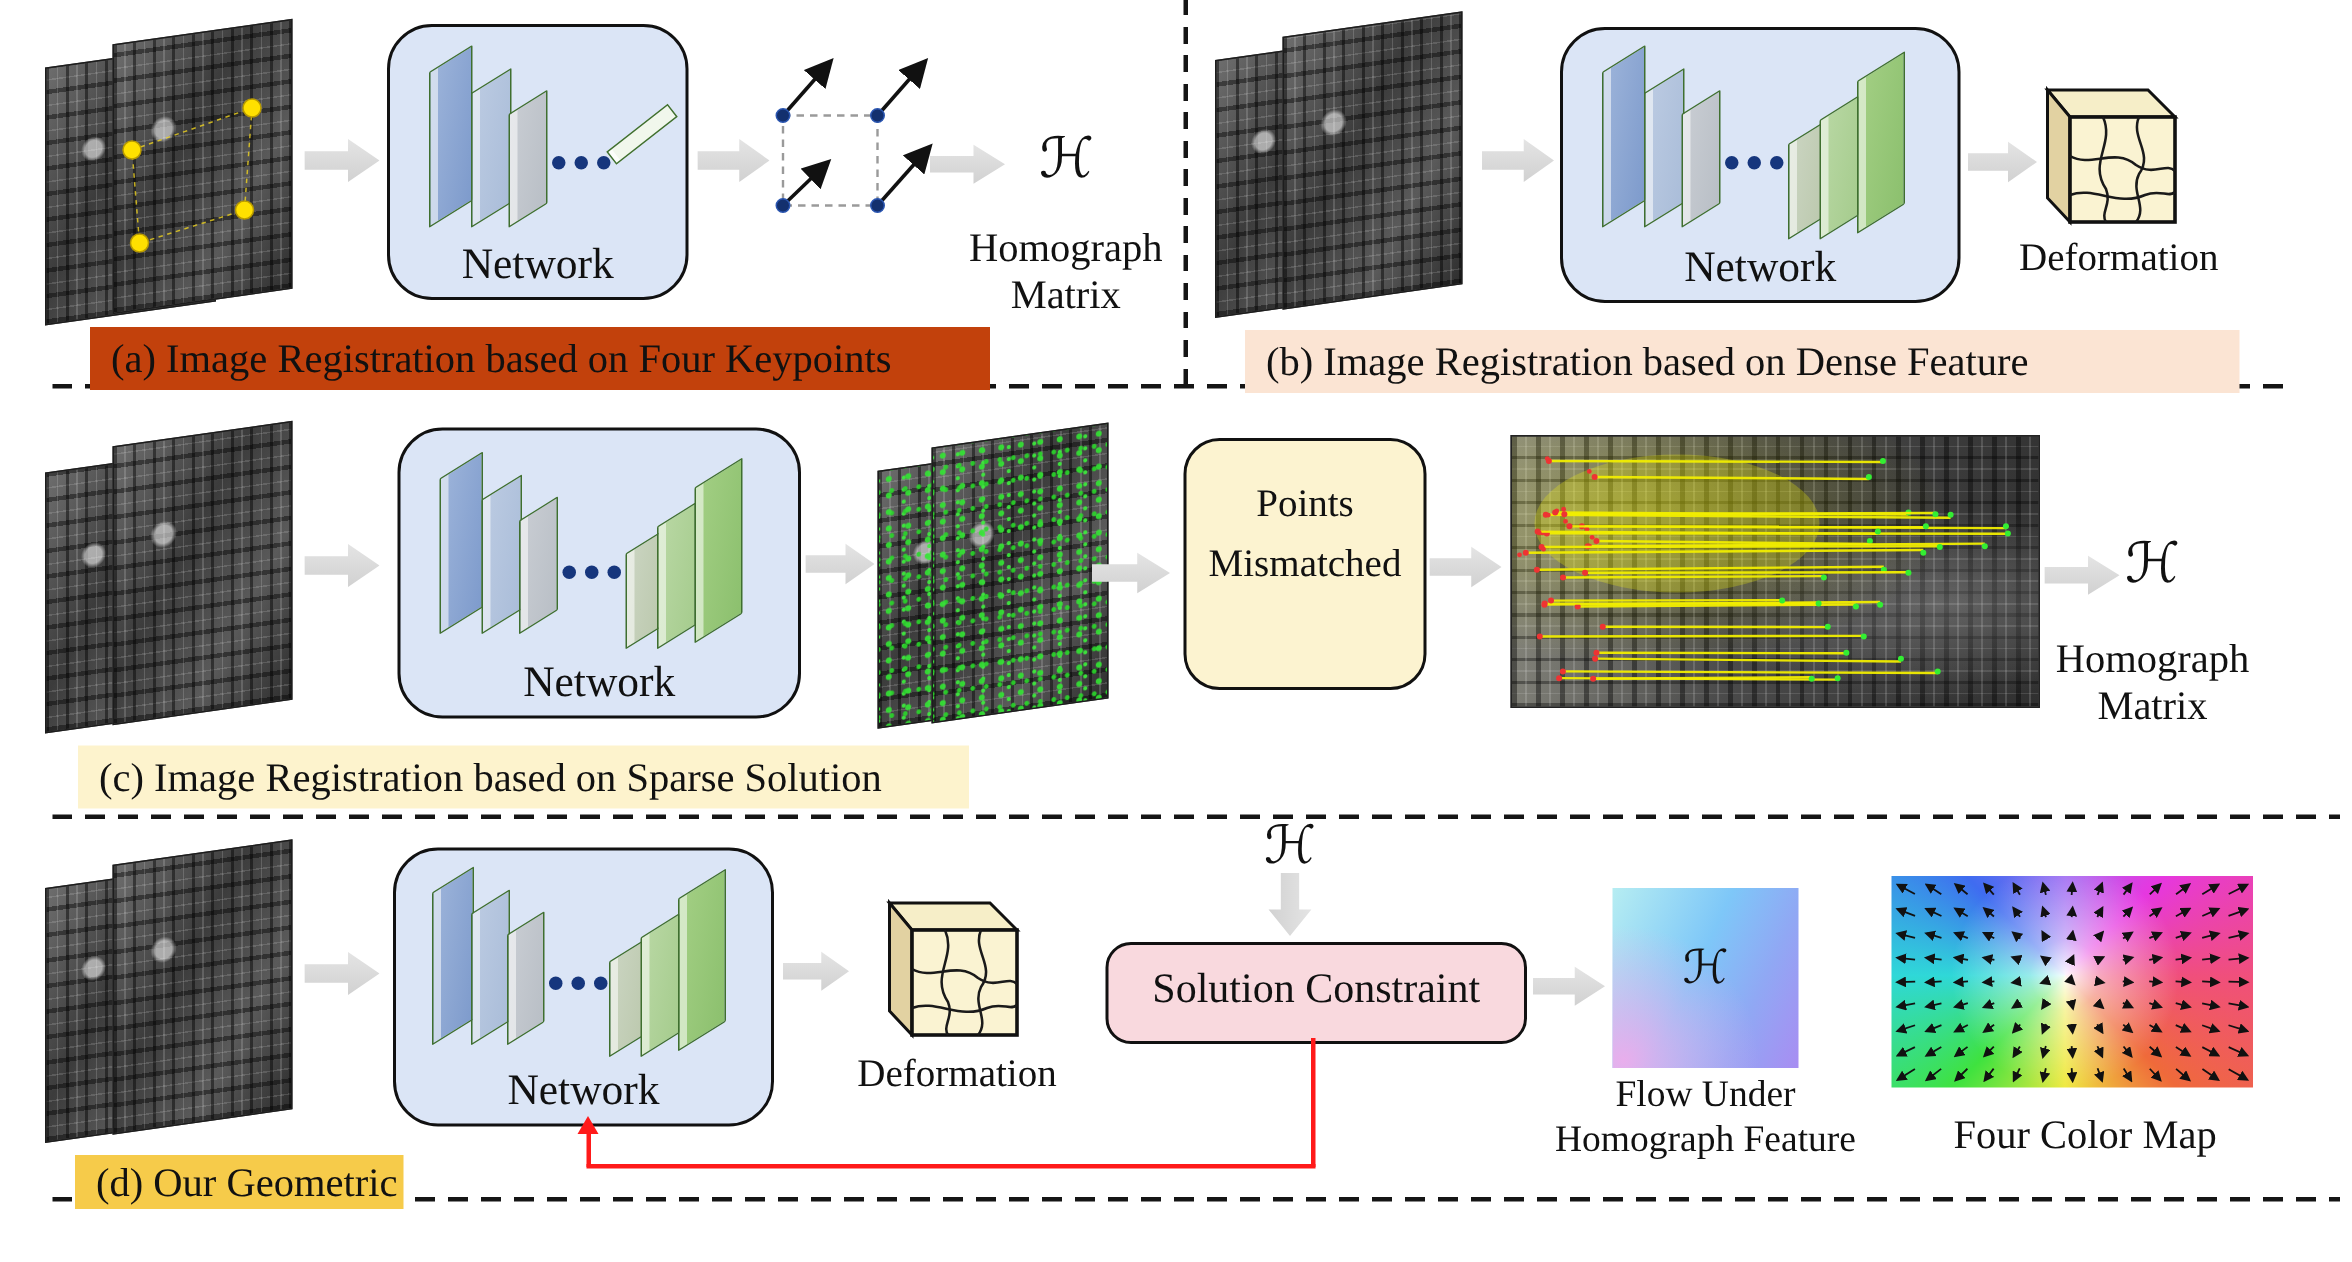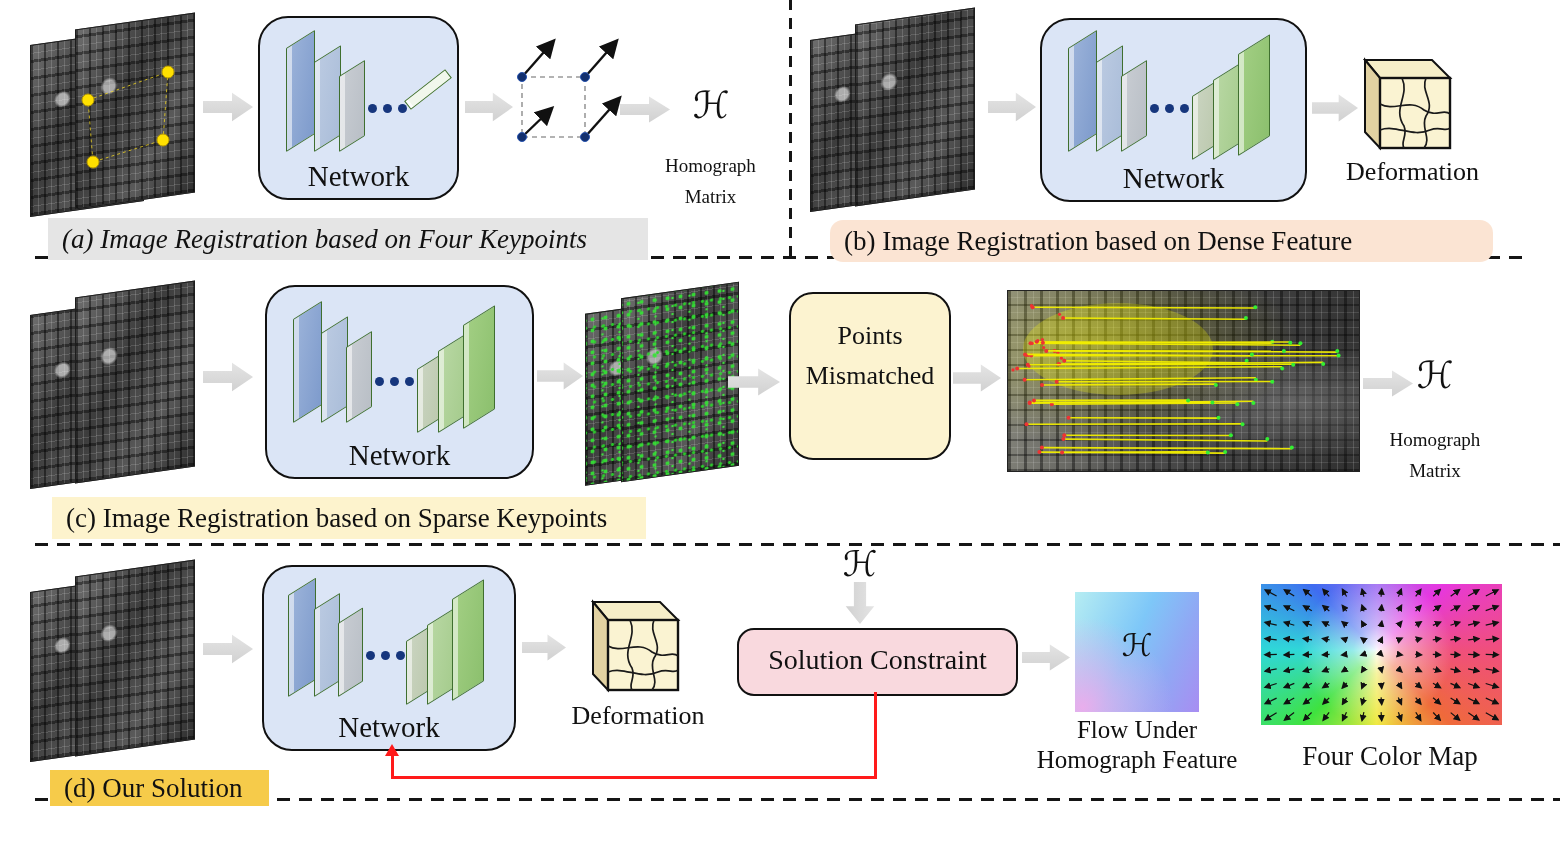--- a/index.html
+++ b/index.html
@@ -34,21 +34,21 @@
         box-shadow:inset 5px 0 0 rgba(255,255,255,.55);border-radius:1px;}
   .ndots{position:absolute;display:flex;gap:6px;}
   .ndots i{width:9px;height:9px;border-radius:50%;background:#16367d;display:block;}
   .thinslab{position:absolute;transform:rotate(-38deg);border:1.5px solid #3f6f2f;background:#f1f7ec;
         box-shadow:inset 3px 0 0 rgba(255,255,255,.8);}
   
   .cap{position:absolute;font-size:27px;line-height:42px;height:42px;padding-left:14px;white-space:nowrap;}
   
   .procbox{position:absolute;border:2.5px solid #111;text-align:center;}
   .hsym{position:absolute;font-style:italic;font-family:"DejaVu Serif","DejaVu Sans",serif;text-align:center;}
-  .lbl2{position:absolute;text-align:center;font-size:19px;line-height:31px;}
+  .lbl2{position:absolute;text-align:center;font-size:27px;line-height:31px;}
   .redline{position:absolute;background:#ff1a1a;}
   .redhead{position:absolute;width:0;height:0;border-left:7px solid transparent;border-right:7px solid transparent;border-bottom:12px solid #ff1a1a;}
   .flowimg{position:absolute;background-image:
       radial-gradient(circle at 6% 96%,rgba(243,170,235,.9),rgba(243,170,235,0) 55%),
       linear-gradient(115deg,#b6edf2 0%,#7ec7f8 45%,#90a8f4 72%,#a88df2 100%);}
   .colormap{position:absolute;background:
       radial-gradient(circle at 48% 47%,rgba(255,255,255,.95) 0,rgba(255,255,255,.5) 16%,rgba(255,255,255,0) 52%),
       conic-gradient(from 0deg at 48% 47%,#a06df2 0deg,#e637e0 45deg,#f04f7c 90deg,#ef6a3a 135deg,#efe93f 180deg,#3fe23f 225deg,#2fd8d8 270deg,#3f6cf0 315deg,#a06df2 360deg);}
   svg{position:absolute;overflow:visible;}
   .matchimg{position:absolute;border:1px solid #222;background-color:#555;
@@ -110,21 +110,21 @@
       <circle cx="80" cy="42" r="4.5" fill="#13306e" stroke="#2a55b0"></circle>
       <circle cx="17" cy="102" r="4.5" fill="#13306e" stroke="#2a55b0"></circle>
       <circle cx="80" cy="102" r="4.5" fill="#13306e" stroke="#2a55b0"></circle>
     </svg>
     <div class="barrow" style="left:620px;top:94px;width:50px;height:31px;"></div>
     <div class="hsym" style="left:676px;top:84px;width:70px;font-size:37px;">ℋ</div>
     <div class="lbl2" style="left:633px;top:150px;width:155px;">
       <div>Homograph</div>
       <div>Matrix</div>
     </div>
-    <div class="cap" style="left:48px;top:218px;width:586px;background:#e5e5e5;font-style:italic;">(a) Image Registration based on Four Keypoints</div>
+    <div class="cap" style="left:60px;top:218px;width:586px;background:#c2410c;">(a) Image Registration based on Four Keypoints</div>
   </div>
 
   <div class="abs" style="left:789px;top:0;width:779px;height:256px;">
     <div class="abs" style="left:21px;top:10px;width:185px;height:210px;">
       <div class="sat" style="left:0;top:22px;width:112px;height:170px;"></div>
       <div class="sat" style="left:45px;top:6px;width:118px;height:180px;"></div>
     </div>
     <div class="barrow" style="left:199px;top:90px;width:48px;height:34px;"></div>
     <div class="netbox" style="left:251px;top:18px;width:263px;height:180px;">
       <div class="slab" style="left:26px;top:28px;width:27px;height:102px;background:linear-gradient(100deg,#9db4da,#7e9bcc);"></div>
@@ -146,21 +146,21 @@
       <polygon points="5,4 20,22 20,92 5,76" fill="#e2d2a2" stroke="#111" stroke-width="2"></polygon>
       <rect x="20" y="22" width="70" height="70" fill="#faf3d2" stroke="#111" stroke-width="2.4"></rect>
       <g fill="none" stroke="#1a1a1a" stroke-width="1.7">
         <path d="M42 22 C50 40,32 52,44 70 C48 80,40 86,44 92"></path>
         <path d="M66 22 C60 36,76 46,66 60 C60 72,72 82,64 92"></path>
         <path d="M20 48 C34 56,50 42,64 54 C76 62,84 52,90 58"></path>
         <path d="M20 74 C36 68,52 82,70 74 C80 70,86 76,90 72"></path>
       </g>
     </svg>
     <div class="lbl2" style="left:536px;top:156px;width:175px;font-size:26px;">Deformation</div>
-    <div class="cap" style="left:41px;top:220px;width:649px;background:#fbe4d3;border-radius:13px;">(b) Image Registration based on Dense Feature</div>
+    <div class="cap" style="left:41px;top:220px;width:649px;background:#fbe4d3;">(b) Image Registration based on Dense Feature</div>
   </div>
 
   <div class="abs" style="left:0;top:256px;width:1568px;height:287px;">
     <div class="abs" style="left:30px;top:27px;width:185px;height:215px;">
       <div class="sat" style="left:0;top:24px;width:112px;height:172px;"></div>
       <div class="sat" style="left:45px;top:6px;width:118px;height:184px;"></div>
     </div>
     <div class="barrow" style="left:203px;top:104px;width:50px;height:34px;"></div>
     <div class="netbox" style="left:265px;top:29px;width:265px;height:190px;">
       <div class="slab" style="left:26px;top:32px;width:27px;height:102px;background:linear-gradient(100deg,#9db4da,#7e9bcc);"></div>
@@ -286,21 +286,21 @@
           <circle cx="54.1" cy="161.5" r="2" fill="#e33"></circle>
           <circle cx="199.8" cy="161.5" r="2" fill="#3e3"></circle>
         </svg>
     </div>
     <div class="barrow" style="left:1363px;top:112px;width:50px;height:31px;"></div>
     <div class="hsym" style="left:1400px;top:98px;width:70px;font-size:37px;">ℋ</div>
     <div class="lbl2" style="left:1360px;top:168px;width:150px;">
       <div>Homograph</div>
       <div>Matrix</div>
     </div>
-    <div class="cap" style="left:52px;top:241px;width:580px;background:#fdf3cd;">(c) Image Registration based on Sparse Keypoints</div>
+    <div class="cap" style="left:52px;top:241px;width:580px;background:#fdf3cd;">(c) Image Registration based on Sparse Solution</div>
   </div>
 
   <div class="abs" style="left:0;top:543px;width:1568px;height:258px;">
     <div class="abs" style="left:30px;top:19px;width:185px;height:205px;">
       <div class="sat" style="left:0;top:22px;width:112px;height:168px;"></div>
       <div class="sat" style="left:45px;top:6px;width:118px;height:178px;"></div>
     </div>
     <div class="barrow" style="left:203px;top:89px;width:50px;height:34px;"></div>
     <div class="netbox" style="left:262px;top:22px;width:250px;height:182px;">
       <div class="slab" style="left:24px;top:28px;width:26px;height:100px;background:linear-gradient(100deg,#9db4da,#7e9bcc);"></div>
@@ -464,16 +464,16 @@
           <line x1="224.8" y1="114.1" x2="236.8" y2="119.5" stroke="#111" stroke-width="1.2" marker-end="url(#fa)"></line>
           <line x1="224.8" y1="128.8" x2="236.8" y2="135.6" stroke="#111" stroke-width="1.2" marker-end="url(#fa)"></line>
         </svg>
     </div>
     <div class="lbl2" style="left:1280px;top:198px;width:220px;font-size:27px;">Four Color Map</div>
 
     <div class="redline" style="left:874px;top:149px;width:2.5px;height:86px;"></div>
     <div class="redline" style="left:391px;top:233px;width:486px;height:2.5px;"></div>
     <div class="redline" style="left:391px;top:210px;width:2.5px;height:25px;"></div>
     <div class="redhead" style="left:385px;top:201px;"></div>
-    <div class="cap" style="left:50px;top:227px;width:205px;height:36px;line-height:36px;background:#f6cb4a;">(d) Our Solution</div>
+    <div class="cap" style="left:50px;top:227px;width:205px;height:36px;line-height:36px;background:#f6cb4a;">(d) Our Geometric</div>
   </div>
 
 </div>
 
 </body></html>

